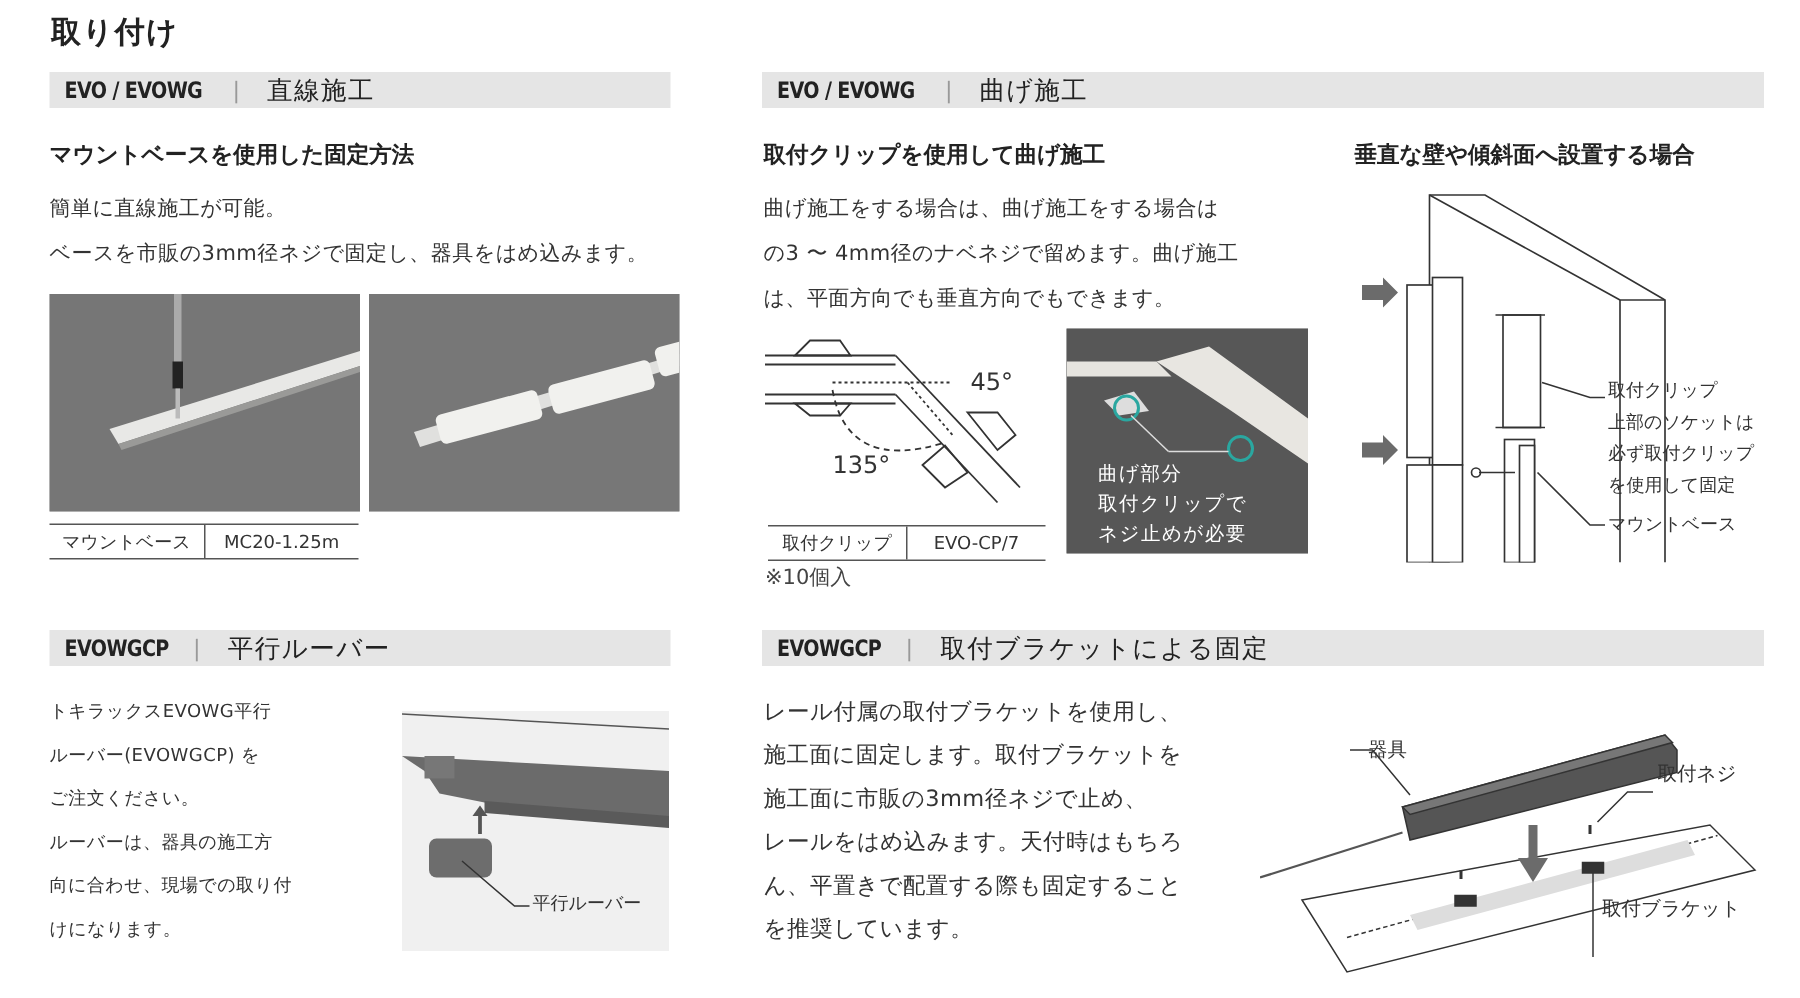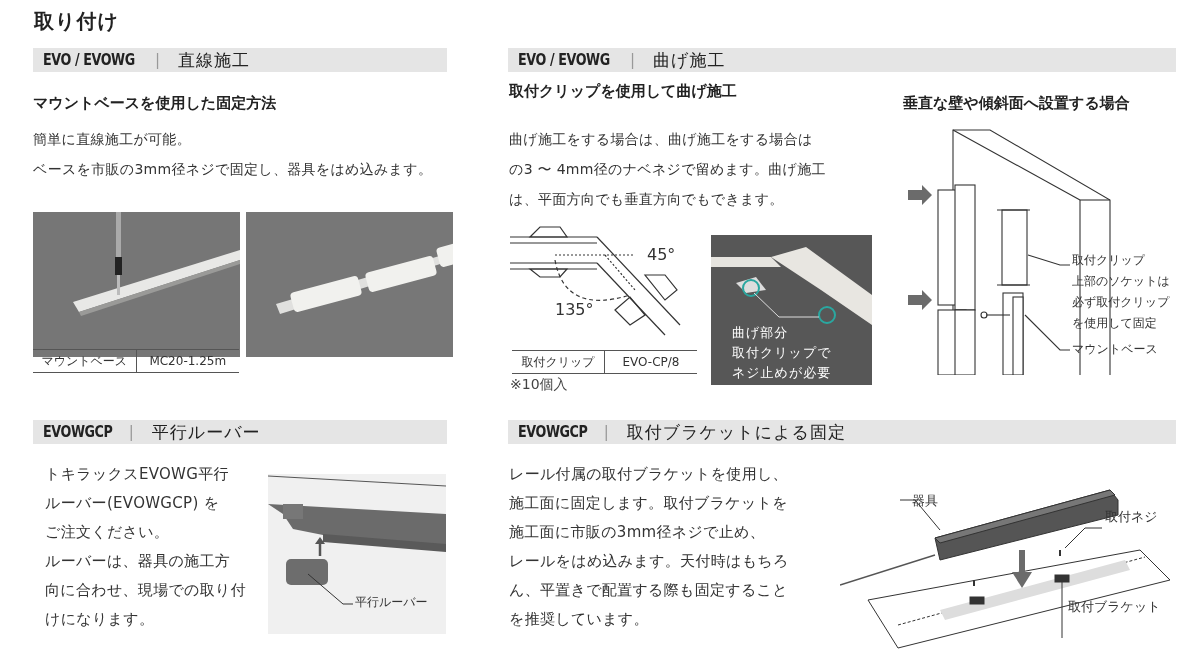--- a/index.html
+++ b/index.html
@@ -6,21 +6,21 @@
   html, body { width: 1200px; height: 665px; background: #ffffff; overflow: hidden; }
   body { position: relative; font-family: "DejaVu Sans", "Liberation Sans", sans-serif; color: #222; }
   .abs { position: absolute; }
   .page-title { left: 34px; top: 8px; font-size: 20px; font-weight: bold; color: #222; letter-spacing: 1px; }
   .bar { background: #e5e5e5; height: 24px; display: flex; align-items: center; padding-left: 10px; }
   .bar .model { font-family: "DejaVu Sans", sans-serif; font-weight: bold; font-size: 15px; letter-spacing: -0.5px; transform: scaleX(0.85); transform-origin: left center; color: #222; white-space: nowrap; }
   .bar .sep { color: #999; margin: 0 18px 0 4px; font-size: 15px; }
   .bar .title { font-size: 17px; color: #222; letter-spacing: 1px; }
   .sub { font-size: 15px; font-weight: bold; color: #222; }
   .body-text { font-size: 14px; line-height: 30px; color: #333; white-space: pre-line; letter-spacing: 0.3px; }
-  .photo { background: #747474; overflow: hidden; margin-top: 16px; }
+  .photo { background: #747474; overflow: hidden; }
   .spec { border-top: 1px solid #555; border-bottom: 1px solid #555; display: flex; height: 24px; font-size: 12px; color: #333; }
   .spec div { flex: 1; display: flex; align-items: center; justify-content: center; }
   .spec div + div { border-left: 1px solid #555; }
   .note { font-size: 14px; color: #444; }
   .lbl { font-size: 12px; color: #333; white-space: pre-line; line-height: 21px; }
   .ov { font-size: 13px; color: #fff; white-space: pre-line; line-height: 20px; letter-spacing: 1px; }
 </style>
 </head>
 <body>
 
@@ -57,21 +57,21 @@
 <div class="abs spec" style="left:33px; top:349px; width:206px;">
   <div>マウントベース</div>
   <div>MC20-1.25m</div>
 </div>
 
 <div class="abs bar" style="left:508px; top:48px; width:668px;">
   <span class="model">EVO / EVOWG</span>
   <span class="sep">|</span>
   <span class="title">曲げ施工</span>
 </div>
-<div class="abs sub" style="left:509px; top:82px;">取付クリップを使用して曲げ施工</div>
+<div class="abs sub" style="left:509px; top:94px;">取付クリップを使用して曲げ施工</div>
 <div class="abs body-text" style="left:509px; top:124px; width:370px;">曲げ施工をする場合は、曲げ施工をする場合は
 の3 〜 4mm径のナベネジで留めます。曲げ施工
 は、平面方向でも垂直方向でもできます。</div>
 
 <div class="abs" style="left:505px; top:215px; width:195px; height:130px;">
   <svg width="195" height="130" fill="none" stroke="#333" stroke-width="1.2">
     <line x1="5" y1="22" x2="92" y2="22"></line>
     <line x1="5" y1="28" x2="92" y2="28"></line>
     <line x1="5" y1="48" x2="92" y2="48"></line>
     <line x1="5" y1="54" x2="92" y2="54"></line>
@@ -83,21 +83,21 @@
     <polygon points="110,95 125,82 140,100 125,110"></polygon>
     <line x1="50" y1="40" x2="130" y2="40" stroke-dasharray="2,2"></line>
     <line x1="100" y1="40" x2="130" y2="75" stroke-dasharray="2,2"></line>
     <path d="M50 45 Q60 100 125 80" stroke-dasharray="4,3"></path>
   </svg>
   <span class="abs" style="left:142px; top:30px; font-size:16px; color:#333;">45°</span>
   <span class="abs" style="left:50px; top:85px; font-size:16px; color:#333;">135°</span>
 </div>
 <div class="abs spec" style="left:512px; top:350px; width:185px;">
   <div>取付クリップ</div>
-  <div>EVO-CP/8</div>
+  <div>EVO-CP/7</div>
 </div>
 <div class="abs note" style="left:510px; top:376px;">※10個入</div>
 
 <div class="abs photo" style="left:711px; top:219px; width:161px; height:150px; background:#555;">
   <svg width="161" height="150">
     <rect width="161" height="150" fill="#575757"></rect>
     <polygon points="0,22 60,22 70,32 0,32" fill="#e6e4df"></polygon>
     <polygon points="60,22 95,12 161,60 161,90 110,55" fill="#e8e6e1"></polygon>
     <polygon points="25,48 45,42 55,55 35,58" fill="#ddd"></polygon>
     <circle cx="40" cy="53" r="8" fill="none" stroke="#2aa7a0" stroke-width="2"></circle>
@@ -138,21 +138,21 @@
 必ず取付クリップ
 を使用して固定</div>
   <div class="abs lbl" style="left:172px; top:214px;">マウントベース</div>
 </div>
 
 <div class="abs bar" style="left:33px; top:420px; width:414px;">
   <span class="model">EVOWGCP</span>
   <span class="sep">|</span>
   <span class="title">平行ルーバー</span>
 </div>
-<div class="abs body-text" style="left:33px; top:460px; width:230px; font-size:15px; line-height:29px;margin-left:12px;">トキラックスEVOWG平行
+<div class="abs body-text" style="left:33px; top:460px; width:230px; font-size:12px; line-height:29px;">トキラックスEVOWG平行
 ルーバー(EVOWGCP) を
 ご注文ください。
 ルーバーは、器具の施工方
 向に合わせ、現場での取り付
 けになります。</div>
 <div class="abs" style="left:268px; top:474px; width:178px; height:160px; background:#f0f0f0;">
   <svg width="178" height="160">
     <line x1="0" y1="2" x2="178" y2="12" stroke="#555" stroke-width="1"></line>
     <polygon points="0,30 178,40 178,75 60,62 25,55 15,40" fill="#6b6b6b"></polygon>
     <polygon points="15,30 35,30 35,45 15,45" fill="#777"></polygon>

